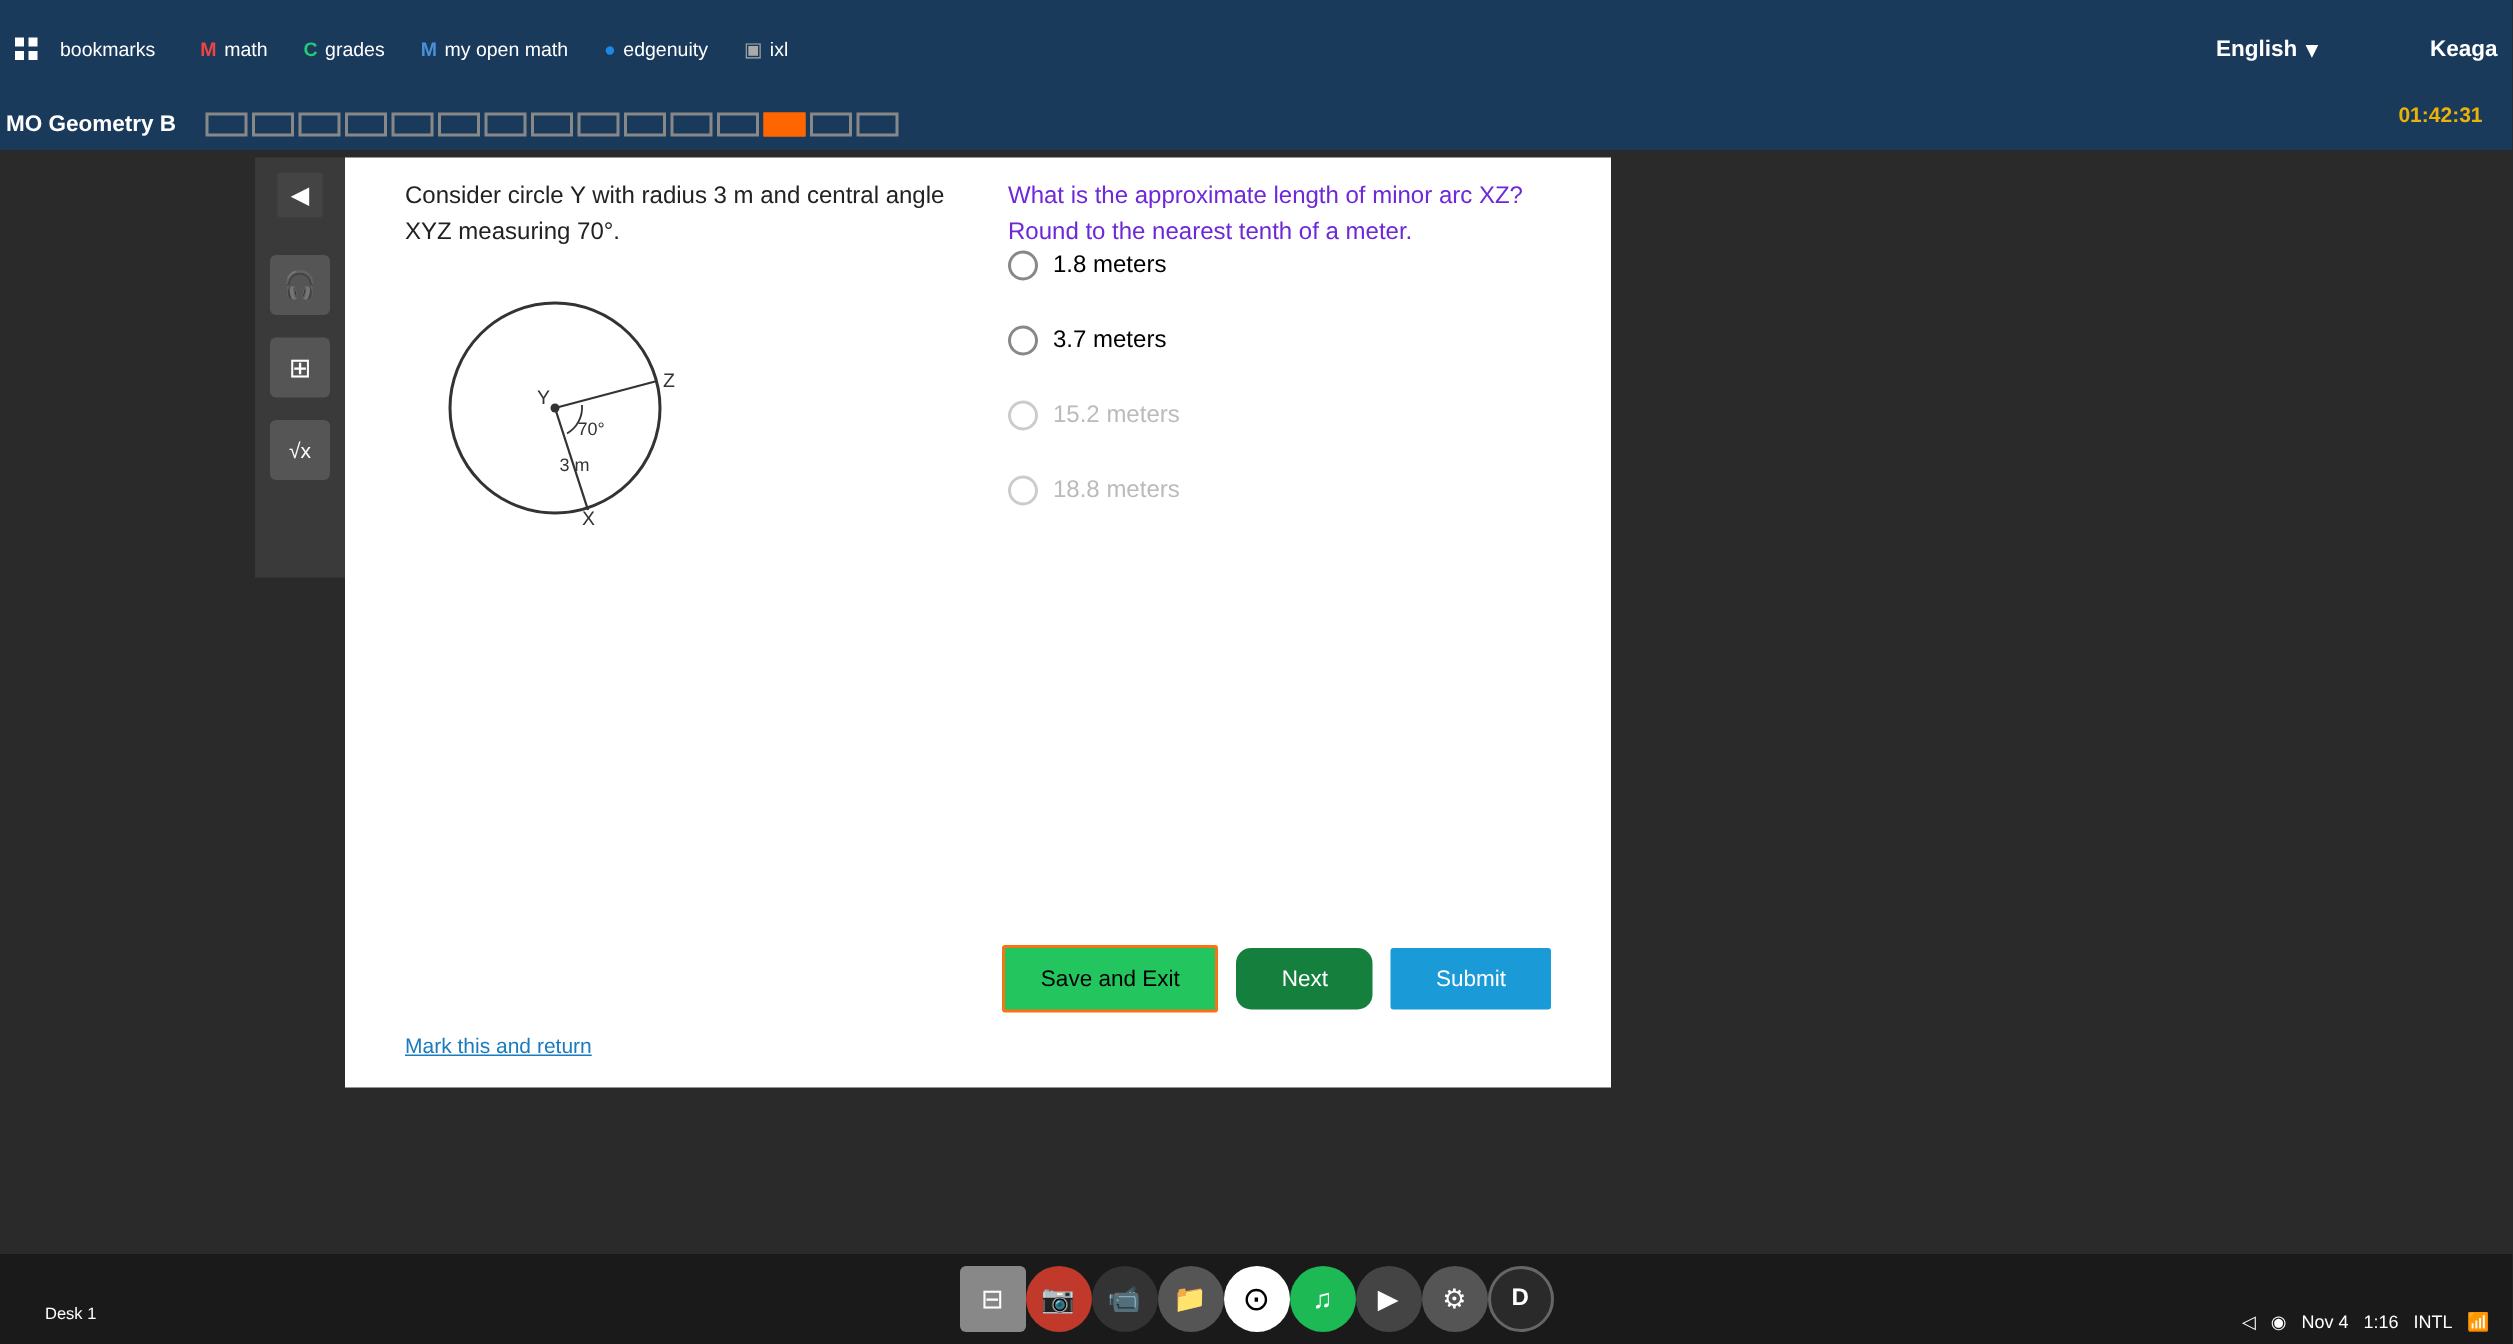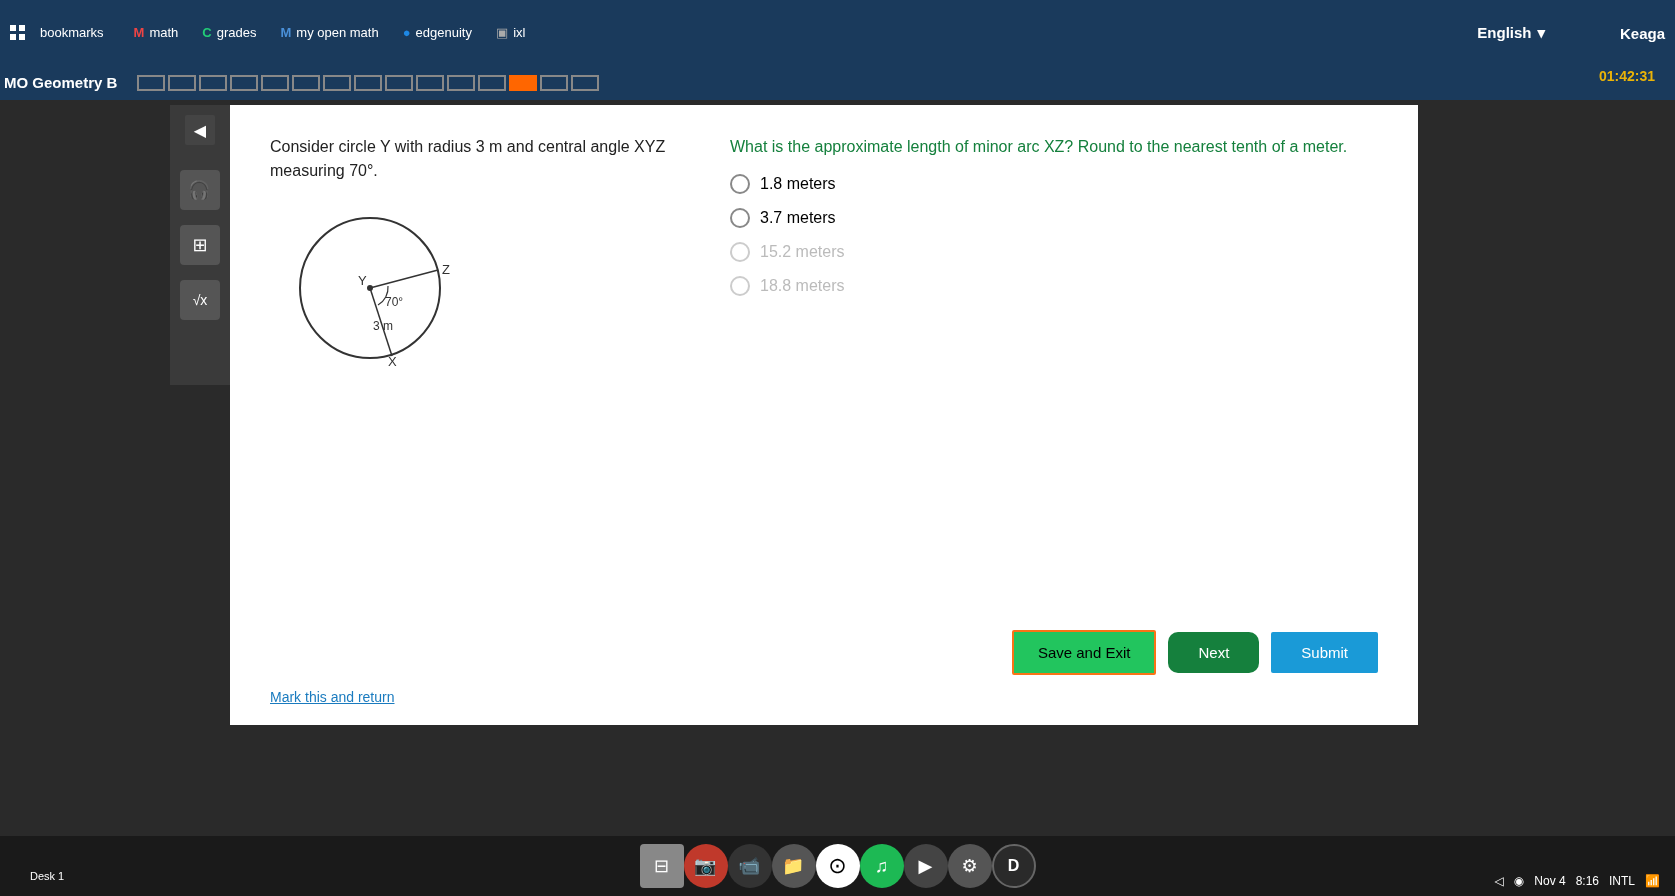--- a/index.html
+++ b/index.html
@@ -122,58 +122,57 @@
       color: white;
       font-size: 18px;
       cursor: pointer;
     }
 
     
     .question-container {
       position: absolute;
       top: 105px;
       left: 230px;
-      width: 1188px;
+      width: 844px;
       height: 620px;
       background: white;
-      padding: 30px 40px;
+      padding: 14px 40px;
     }
 
     .question-top {
       display: flex;
       gap: 40px;
       margin-bottom: 20px;
     }
 
     .problem-text {
       flex: 1;
       font-size: 16px;
       line-height: 1.5;
       color: #222;
       max-width: 400px;
     }
 
     .question-text {
       flex: 1;
       font-size: 16px;
       line-height: 1.5;
-      color: #15803d;
+      color: #6d28d9;
     }
 
     .circle-diagram {
       margin-top: 15px;
       width: 200px;
       height: 170px;
     }
 
     .answer-options {
       display: flex;
       flex-direction: column;
-      gap: 14px;
-      margin-top: 15px;
+      gap: 30px;
     }
 
     .answer-option {
       display: flex;
       align-items: center;
       gap: 10px;
       font-size: 16px;
       cursor: pointer;
     }
 
@@ -428,17 +427,17 @@
     <span style="color:white;font-size:18px;">⚙</span>
   </div>
   <div style="background:#2a2a2a;border:2px solid #666;width:44px;height:44px;border-radius:50%;display:flex;align-items:center;justify-content:center;">
     <span style="color:white;font-size:16px;font-weight:bold;">D</span>
   </div>
 
   <div style="position:absolute;right:15px;bottom:8px;display:flex;gap:10px;align-items:center;color:white;font-size:12px;">
     <span>◁</span>
     <span>◉</span>
     <span>Nov 4</span>
-    <span>8:16</span>
+    <span>1:16</span>
     <span>INTL</span>
     <span>📶</span>
   </div>
 </div>
 
 </body></html>

